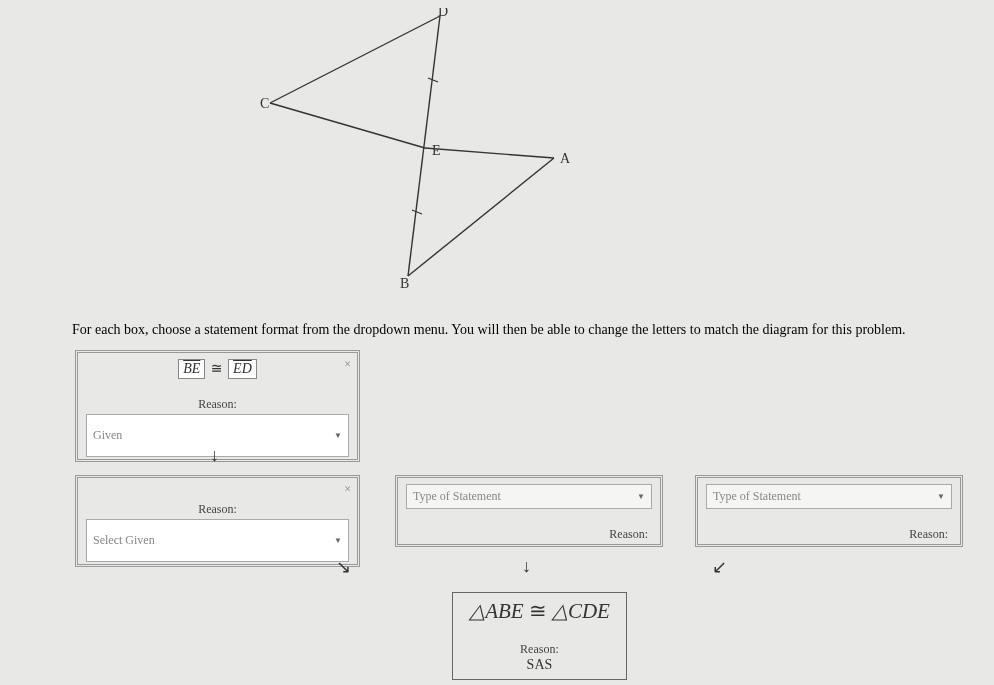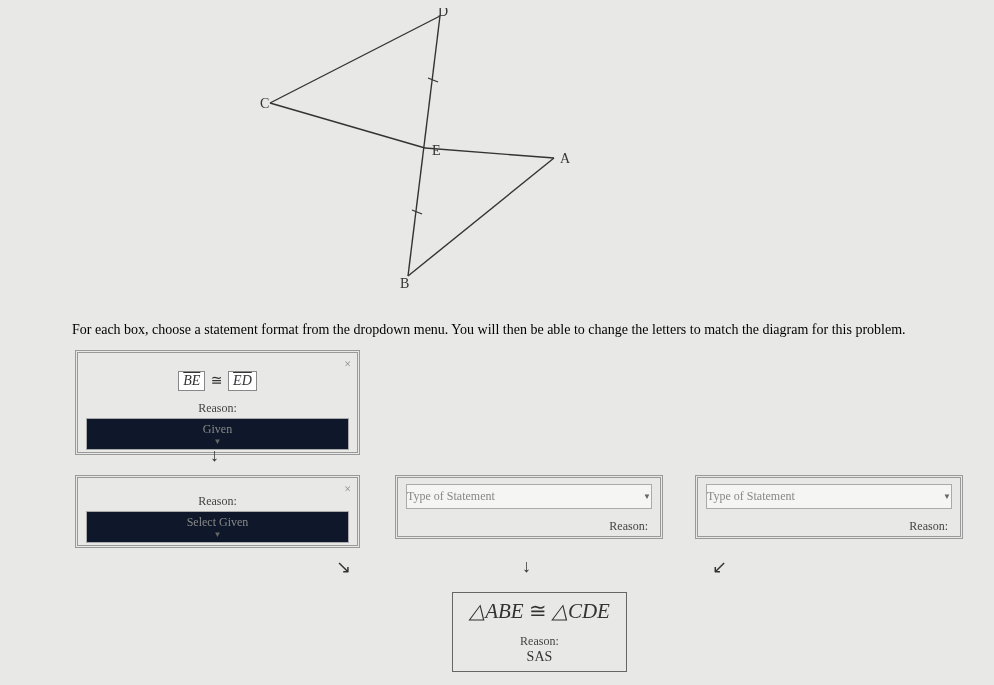--- a/index.html
+++ b/index.html
@@ -22,50 +22,49 @@
     background: #e8e8e6;
     padding: 6px 8px 2px 8px;
   }
   .close-x {
     position: absolute;
     top: 4px; right: 6px;
     font-size: 12px;
     color: #888;
     cursor: pointer;
   }
-  .stmt-line { text-align: center; margin-top: 12px; margin-bottom: 4px; font-size: 14px; }
+  .stmt-line { text-align: center; margin-top: 0; margin-bottom: 4px; font-size: 14px; }
   .seg {
     display: inline-block;
     border: 1px solid #888;
     background: #fff;
     padding: 1px 4px;
     font-style: italic;
     font-family: 'Times New Roman', serif;
     position: relative;
   }
   .overline { text-decoration: overline; }
   .cong { font-family: 'Times New Roman', serif; padding: 0 2px; }
-  .reason-lbl { text-align: center; font-size: 12px; color: #444; margin-top: 10px; }
+  .reason-lbl { text-align: center; font-size: 12px; color: #444; margin-top: 18px; }
   .reason-sel {
     border: 1px solid #aaa;
-    background: #0f172a;
+    background: #ffffff;
     margin-top: 2px;
-    padding: 3px 6px;
+    padding: 13px 6px;
     font-size: 12px;
     color: #888;
     display: flex;
     justify-content: space-between;
     align-items: center;
-    flex-direction: column;
   }
   .caret { font-size: 8px; color: #666; }
   .type-sel {
     border: 1px solid #aaa;
     background: #f5f5f3;
-    padding: 4px 0;
+    padding: 4px 6px;
     font-size: 12px;
     color: #888;
     display: flex;
     justify-content: space-between;
     align-items: center;
     gap: 28px;
   }
   .arrow { position: absolute; font-size: 18px; color: #333; }
   .conclusion {
     position: absolute;

